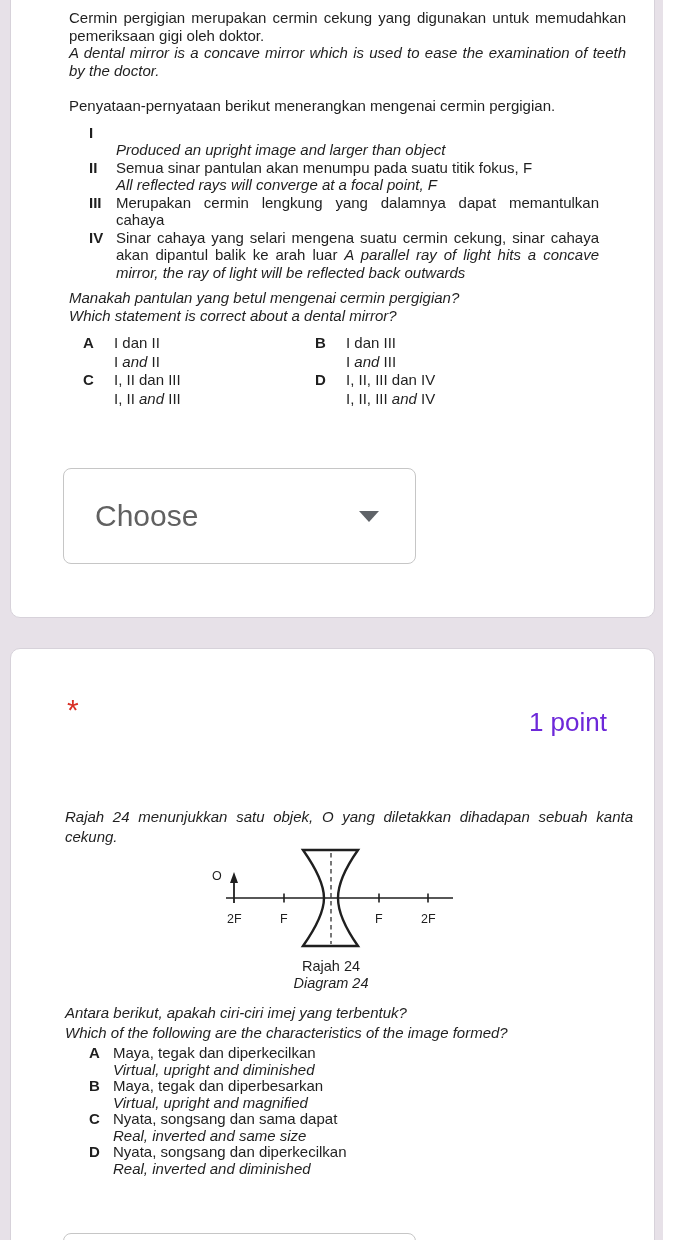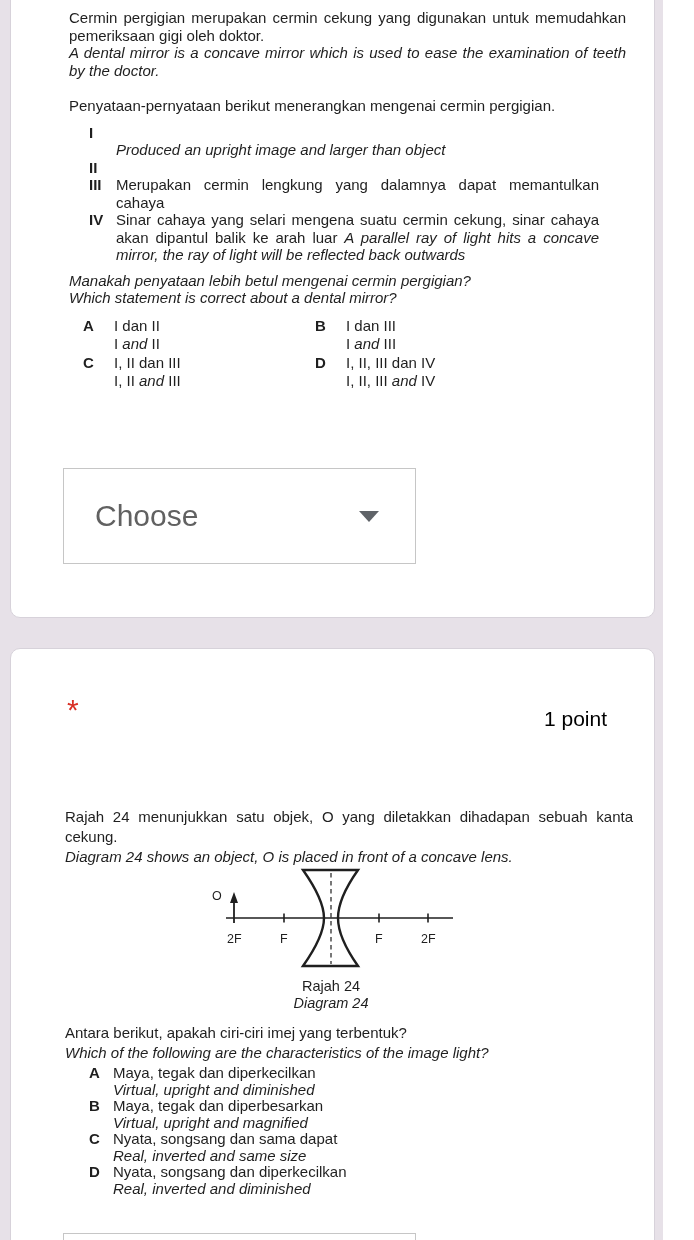--- a/index.html
+++ b/index.html
@@ -28,49 +28,49 @@
   .gap10{height:10px;}
 
   .stmt{display:grid;grid-template-columns:27px 1fr;margin-left:20px;width:510px;}
   .stmt .num{font-weight:bold;}
   .stmt .body{text-align:justify;}
 
   .opts1{display:grid;grid-template-columns:232px 1fr;margin-left:14px;line-height:18.5px;}
   .opt{display:grid;grid-template-columns:31px 1fr;}
   .opt .letter{font-weight:bold;}
 
-  .q2line{line-height:20px;}
+  .q2line{line-height:20px;font-style:italic;}
   .opts2{margin-left:24px;line-height:16.5px;margin-top:2px;}
   .opt2{display:grid;grid-template-columns:24px 1fr;}
   .opt2 .letter{font-weight:bold;}
 
   
   .dropdown{
     position:absolute;left:52px;width:353px;height:96px;
-    border:1px solid #c6c6c6;border-radius:0;background:#fff;
+    border:1px solid #c6c6c6;border-radius:8px;background:#fff;
     box-sizing:border-box;cursor:pointer;
   }
   .dd1{top:491px;}
   .dd2{top:584px;height:70px;}
   .dd-label{
     position:absolute;left:31px;top:50%;transform:translateY(-50%);
     font-size:30px;color:#616161;
   }
   .dd-arrow{
     position:absolute;left:295px;top:42px;width:0;height:0;
     border-left:10.5px solid transparent;border-right:10.5px solid transparent;
     border-top:11px solid #5f6368;
   }
 
   .required{
     position:absolute;left:56px;top:46px;color:#d93025;
     font-size:30px;line-height:30px;
   }
   .points{
-    position:absolute;right:47px;top:58px;color:#000000;font-size:21px;
+    position:absolute;right:47px;top:58px;color:#6d28d9;font-size:26px;
   }
 
   .diagram{margin-left:141px;margin-top:0;}
   .diagram svg{display:block;}
   .dlabel{font-size:12.5px;fill:#1f1f1f;}
   .dcap{font-size:14.5px;fill:#1f1f1f;}
 </style>
 </head>
 <body>
 
@@ -85,36 +85,36 @@
       <p class="blk">Penyataan-pernyataan berikut menerangkan mengenai cermin pergigian.</p>
       <div class="gap9"></div>
 
       <div class="stmt">
         <span class="num">I</span>
         <span class="body"><br>
         <span class="it">Produced an upright image and larger than object</span></span>
       </div>
       <div class="stmt">
         <span class="num">II</span>
-        <span class="body"><br>
-        </span>
+        <span class="body"><span>Semua sinar pantulan akan menumpu pada suatu titik fokus, F</span><br>
+        <span class="it">All reflected rays will converge at a focal point, F</span></span>
       </div>
       <div class="stmt">
         <span class="num">III</span>
         <span class="body"><span>Merupakan cermin lengkung yang dalamnya dapat memantulkan cahaya</span><br>
         </span>
       </div>
       <div class="stmt">
         <span class="num">IV</span>
         <span class="body"><span>Sinar cahaya yang selari mengena suatu cermin cekung, sinar cahaya akan dipantul balik ke arah luar</span>
         <span class="it">A parallel ray of light hits a concave mirror, the ray of light will be reflected back outwards</span></span>
       </div>
 
       <div class="gap8"></div>
-      <p class="blk it">Manakah penyataan lebih betul mengenai cermin pergigian?</p>
+      <p class="blk it">Manakah pantulan yang betul mengenai cermin pergigian?</p>
       <p class="blk it">Which statement is correct about a dental mirror?</p>
       <div class="gap10"></div>
 
       <div class="opts1">
         <div class="opt">
           <span class="letter">A</span>
           <span><span>I dan II</span><br>
             <span><span>I</span> <span class="it">and</span> <span>II</span></span></span>
         </div>
         <div class="opt">
@@ -140,21 +140,20 @@
       <span class="dd-arrow"></span>
     </div>
   </div>
 
   <div class="card card2">
     <span class="required">*</span>
     <span class="points">1 point</span>
 
     <div class="scan scan2">
       <p class="blk jus q2line">Rajah 24 menunjukkan satu objek, O yang diletakkan dihadapan sebuah kanta cekung.</p>
-      <p class="blk it q2line">Diagram 24 shows an object, O is placed in front of a concave lens.</p>
 
       <div class="diagram">
         <svg width="250" height="146" viewBox="0 0 250 146">
 
           <line x1="20" y1="51" x2="247" y2="51" stroke="#1f1f1f" stroke-width="1.4"></line>
 
           <line x1="78" y1="46.5" x2="78" y2="55.5" stroke="#1f1f1f" stroke-width="1.6"></line>
           <line x1="173" y1="46.5" x2="173" y2="55.5" stroke="#1f1f1f" stroke-width="1.6"></line>
           <line x1="222" y1="46.5" x2="222" y2="55.5" stroke="#1f1f1f" stroke-width="1.6"></line>
 
@@ -170,21 +169,21 @@
           <text x="169" y="76" class="dlabel">F</text>
           <text x="215" y="76" class="dlabel">2F</text>
 
           <text x="125" y="124" text-anchor="middle" class="dcap">Rajah 24</text>
           <text x="125" y="141" text-anchor="middle" class="dcap it" font-style="italic">Diagram 24</text>
         </svg>
       </div>
 
       <div class="gap10"></div>
       <p class="blk q2line">Antara berikut, apakah ciri-ciri imej yang terbentuk?</p>
-      <p class="blk it q2line">Which of the following are the characteristics of the image light?</p>
+      <p class="blk it q2line">Which of the following are the characteristics of the image formed?</p>
 
       <div class="opts2">
         <div class="opt2">
           <span class="letter">A</span>
           <span><span>Maya, tegak dan diperkecilkan</span><br>
           <span class="it">Virtual, upright and diminished</span></span>
         </div>
         <div class="opt2">
           <span class="letter">B</span>
           <span><span>Maya, tegak dan diperbesarkan</span><br>

